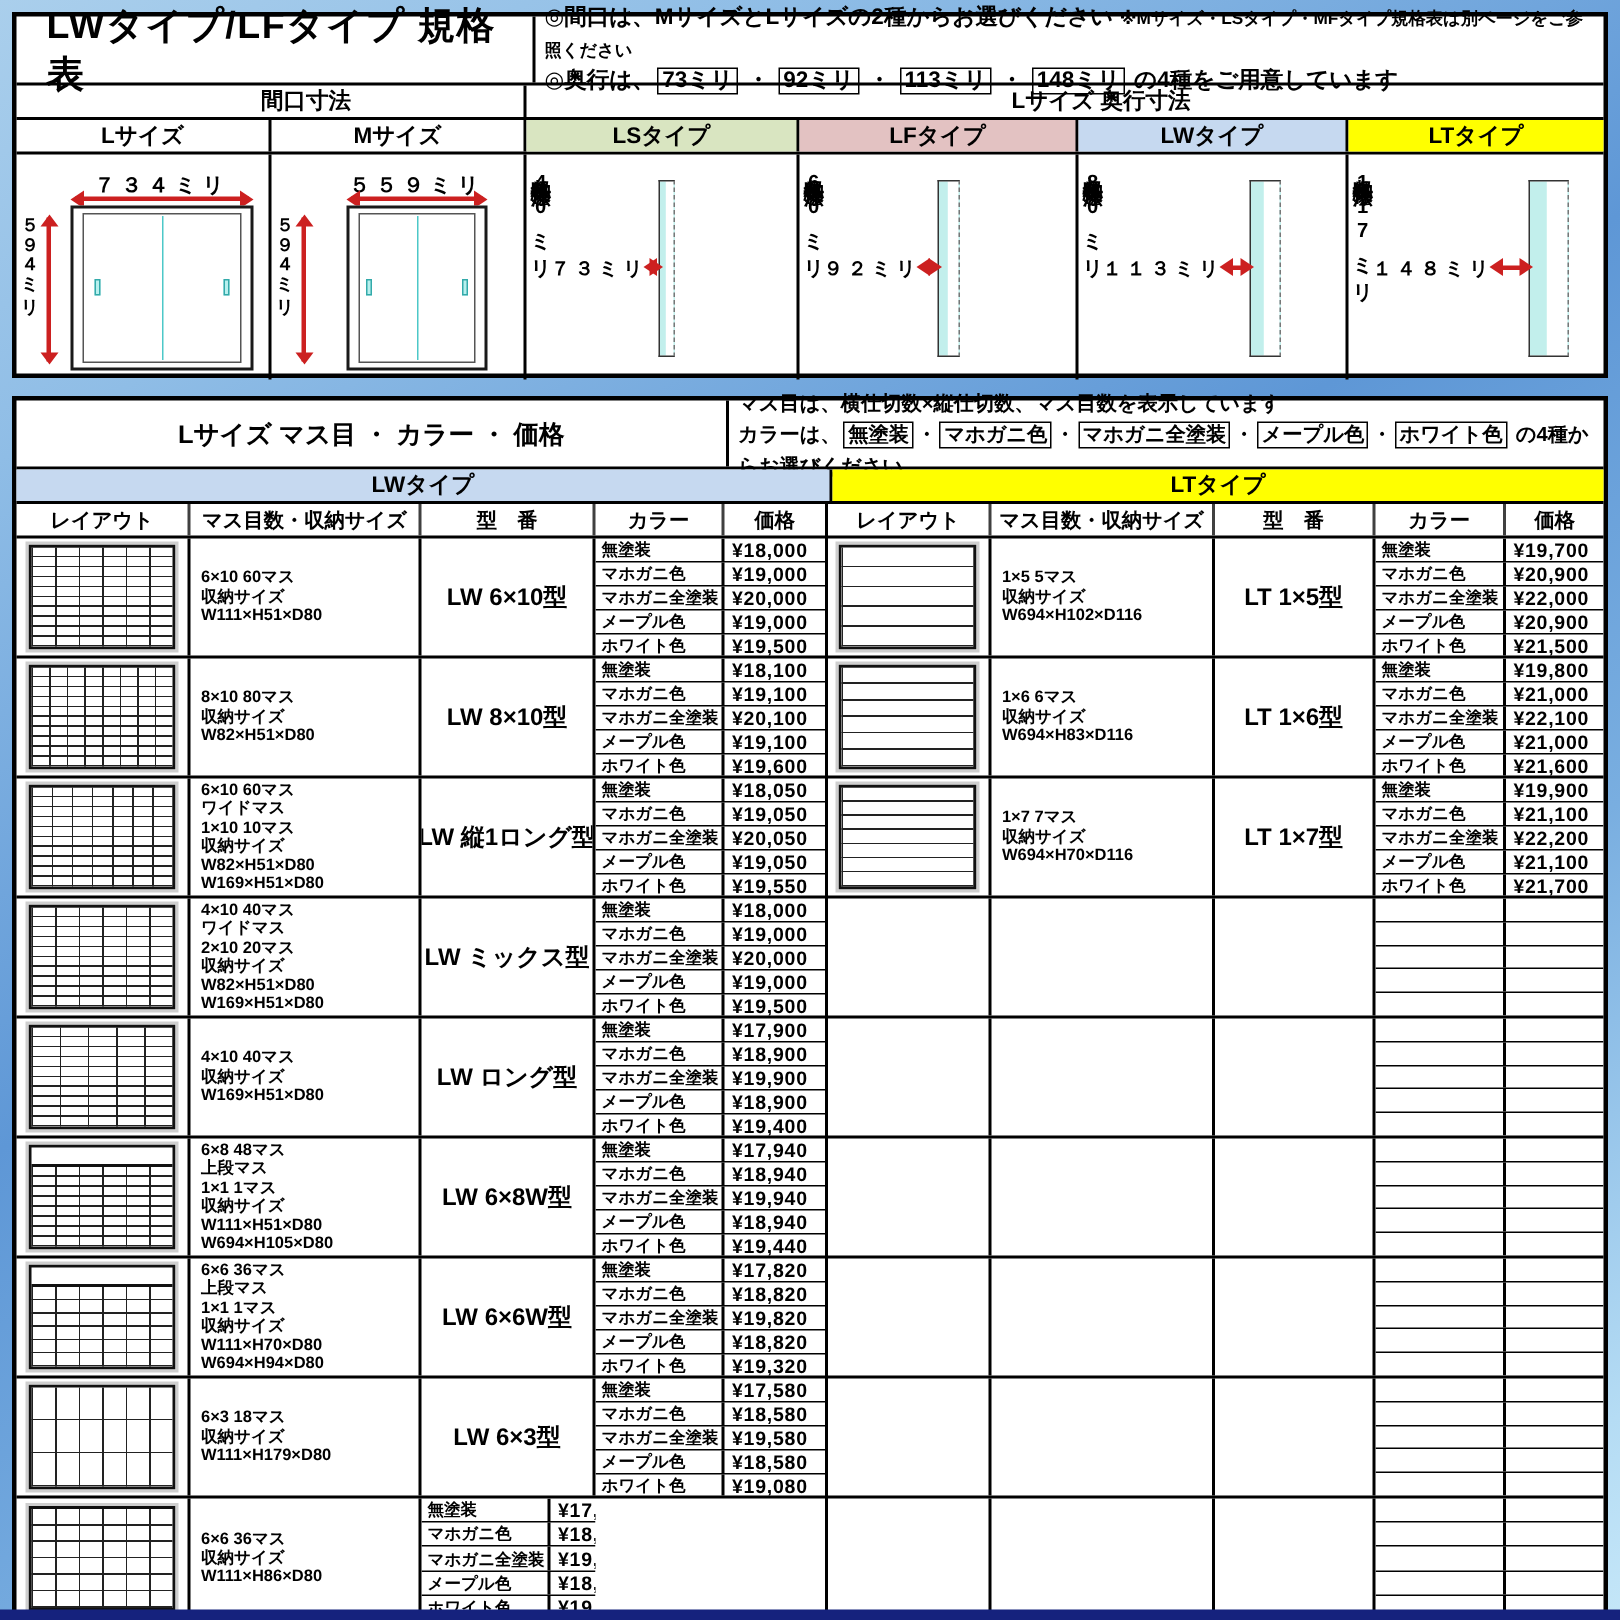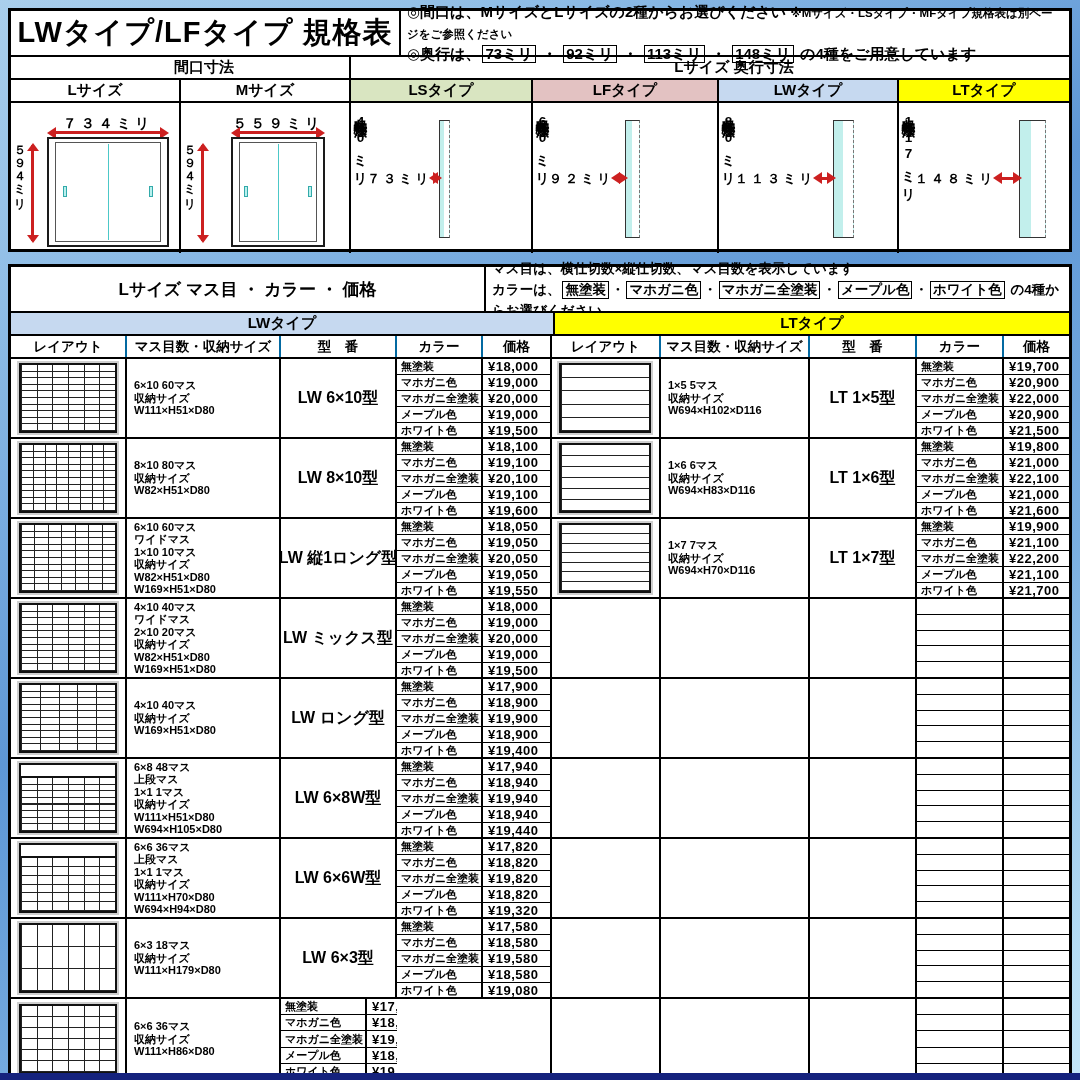--- a/index.html
+++ b/index.html
@@ -10,21 +10,21 @@
     color:#000;font-weight:bold;
   }
   *{box-sizing:border-box;}
   .panel{position:absolute;left:8px;width:1064px;background:#fff;border:3px solid #000;}
   #top-panel{top:8px;height:244px;}
   #price-panel{top:264px;height:814px;}
   .bottombar{position:absolute;left:0;right:0;bottom:0;height:7px;background:#15227d;}
 
   
   .rowA{display:flex;height:46px;border-bottom:2px solid #000;}
-  .title-cell{width:390px;border-right:2px solid #000;display:flex;align-items:center;justify-content:center;font-size:29px;letter-spacing:1px;}
+  .title-cell{width:326px;border-right:2px solid #000;display:flex;align-items:center;justify-content:center;font-size:25px;letter-spacing:1px;margin-left:20px;}
   .notes-cell{flex:1;padding:2px 6px;display:flex;flex-direction:column;justify-content:center;line-height:20px;}
   .note-main{font-size:15px;}
   .note-sub{font-size:11.5px;}
   .mmbox,.clrbox{display:inline-block;border:1.5px solid #000;padding:0 2px;margin:0 2px;line-height:16px;}
   .rowB{display:flex;height:23px;border-bottom:2px solid #000;font-size:15px;}
   .rowB>div{display:flex;align-items:center;justify-content:center;padding-left:48px;}
   .cell-maguchi{width:340px;border-right:2px solid #000;}
   .cell-okuyuki{flex:1;}
   .rowC{display:grid;grid-template-columns:170px 170px 182px 186px 180px 1fr;height:23px;border-bottom:2px solid #000;font-size:15px;}
   .rowC>div{display:flex;align-items:center;justify-content:center;border-right:2px solid #000;}
@@ -62,21 +62,21 @@
   .band2{display:flex;height:23px;border-bottom:2px solid #000;font-size:15px;}
   .band2>div{display:flex;align-items:center;justify-content:center;}
   .band2 .lw{width:544px;border-right:2px solid #000;background:#c6d9f0;}
   .band2 .lt{flex:1;background:#ffff00;}
   #tables{display:flex;}
   .half{width:544px;border-right:2px solid #000;}
   .half.lt-half{width:520px;border-right:none;}
   .colhead{display:grid;height:23px;border-bottom:2px solid #000;font-size:13.5px;}
   .lw-cols{grid-template-columns:116px 154px 116px 86px 1fr;}
   .lt-cols{grid-template-columns:109px 149px 107px 87px 1fr;}
-  .colhead>div{display:flex;align-items:center;justify-content:center;border-right:2px solid #0369a1;}
+  .colhead>div{display:flex;align-items:center;justify-content:center;border-right:2px solid #404040;}
   .colhead>div:last-child{border-right:none;}
   .trow{display:grid;height:80px;border-bottom:2px solid #000;}
   .lw-row{grid-template-columns:116px 154px 116px 1fr;}
   .lt-row{grid-template-columns:109px 149px 107px 1fr;}
   .trow:last-child{border-bottom:none;}
   .tcell{border-right:2px solid #000;overflow:hidden;}
   .layout-cell{display:flex;align-items:center;justify-content:center;}
   .spec-cell{display:flex;flex-direction:column;justify-content:center;padding-left:7px;font-size:11px;line-height:12.5px;}
   .model-cell{display:flex;align-items:center;justify-content:center;font-size:16px;white-space:nowrap;}
   .colors-cell{border-right:none;display:flex;flex-direction:column;}

